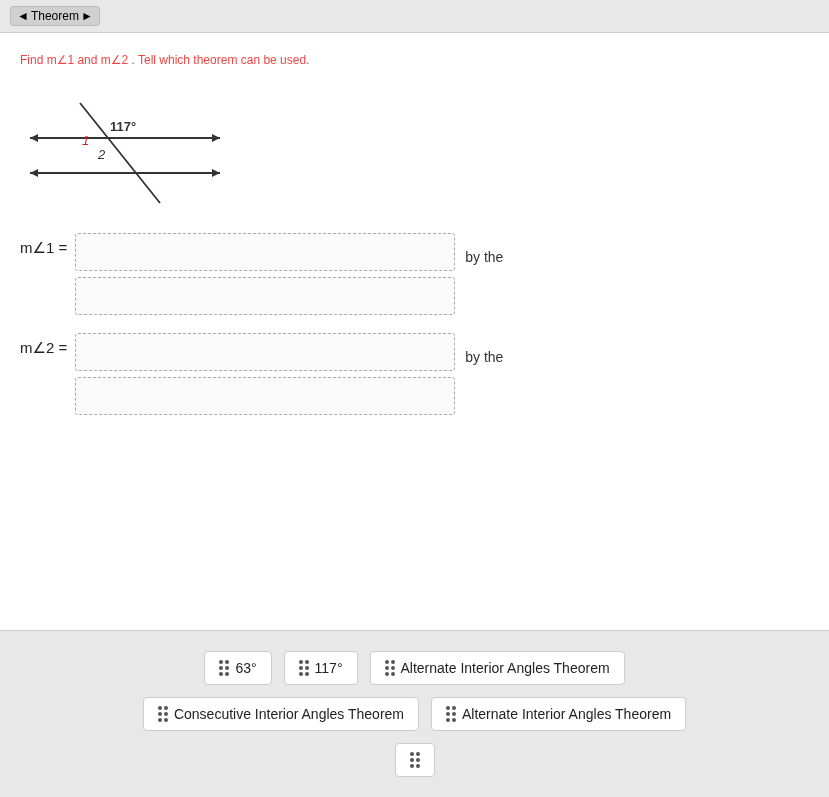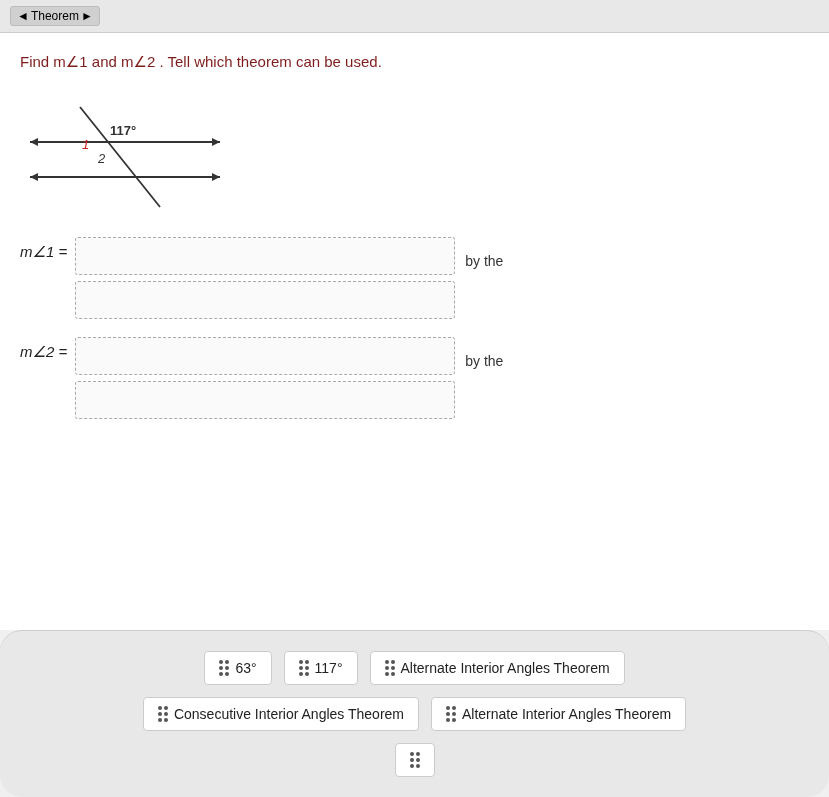--- a/index.html
+++ b/index.html
@@ -33,22 +33,22 @@
     }
 
     .main-content {
       background: white;
       flex: 1;
       padding: 20px 30px 20px 20px;
       position: relative;
     }
 
     .question-text {
-      font-size: 15px;
-      color: #7f1d1d;
+      font-size: 12px;
+      color: #ef4444;
       margin-bottom: 16px;
     }
 
     .diagram-area {
       width: 220px;
       height: 130px;
       position: relative;
       margin-bottom: 20px;
     }
 
@@ -68,21 +68,20 @@
       display: flex;
       align-items: flex-start;
       gap: 8px;
     }
 
     .answer-label {
       font-size: 15px;
       color: #222;
       white-space: nowrap;
       padding-top: 6px;
-      font-style: italic;
     }
 
     .answer-inputs {
       display: flex;
       flex-direction: column;
       gap: 6px;
     }
 
     .input-box {
       width: 380px;
@@ -107,21 +106,20 @@
     }
 
     .bottom-tiles {
       background: #e8e8e8;
       border-top: 1px solid #ccc;
       padding: 20px 30px;
       display: flex;
       flex-direction: column;
       gap: 12px;
       align-items: center;
-      border-radius: 22px;
     }
 
     .tile-row {
       display: flex;
       gap: 12px;
       align-items: center;
       flex-wrap: wrap;
       justify-content: center;
     }
 

